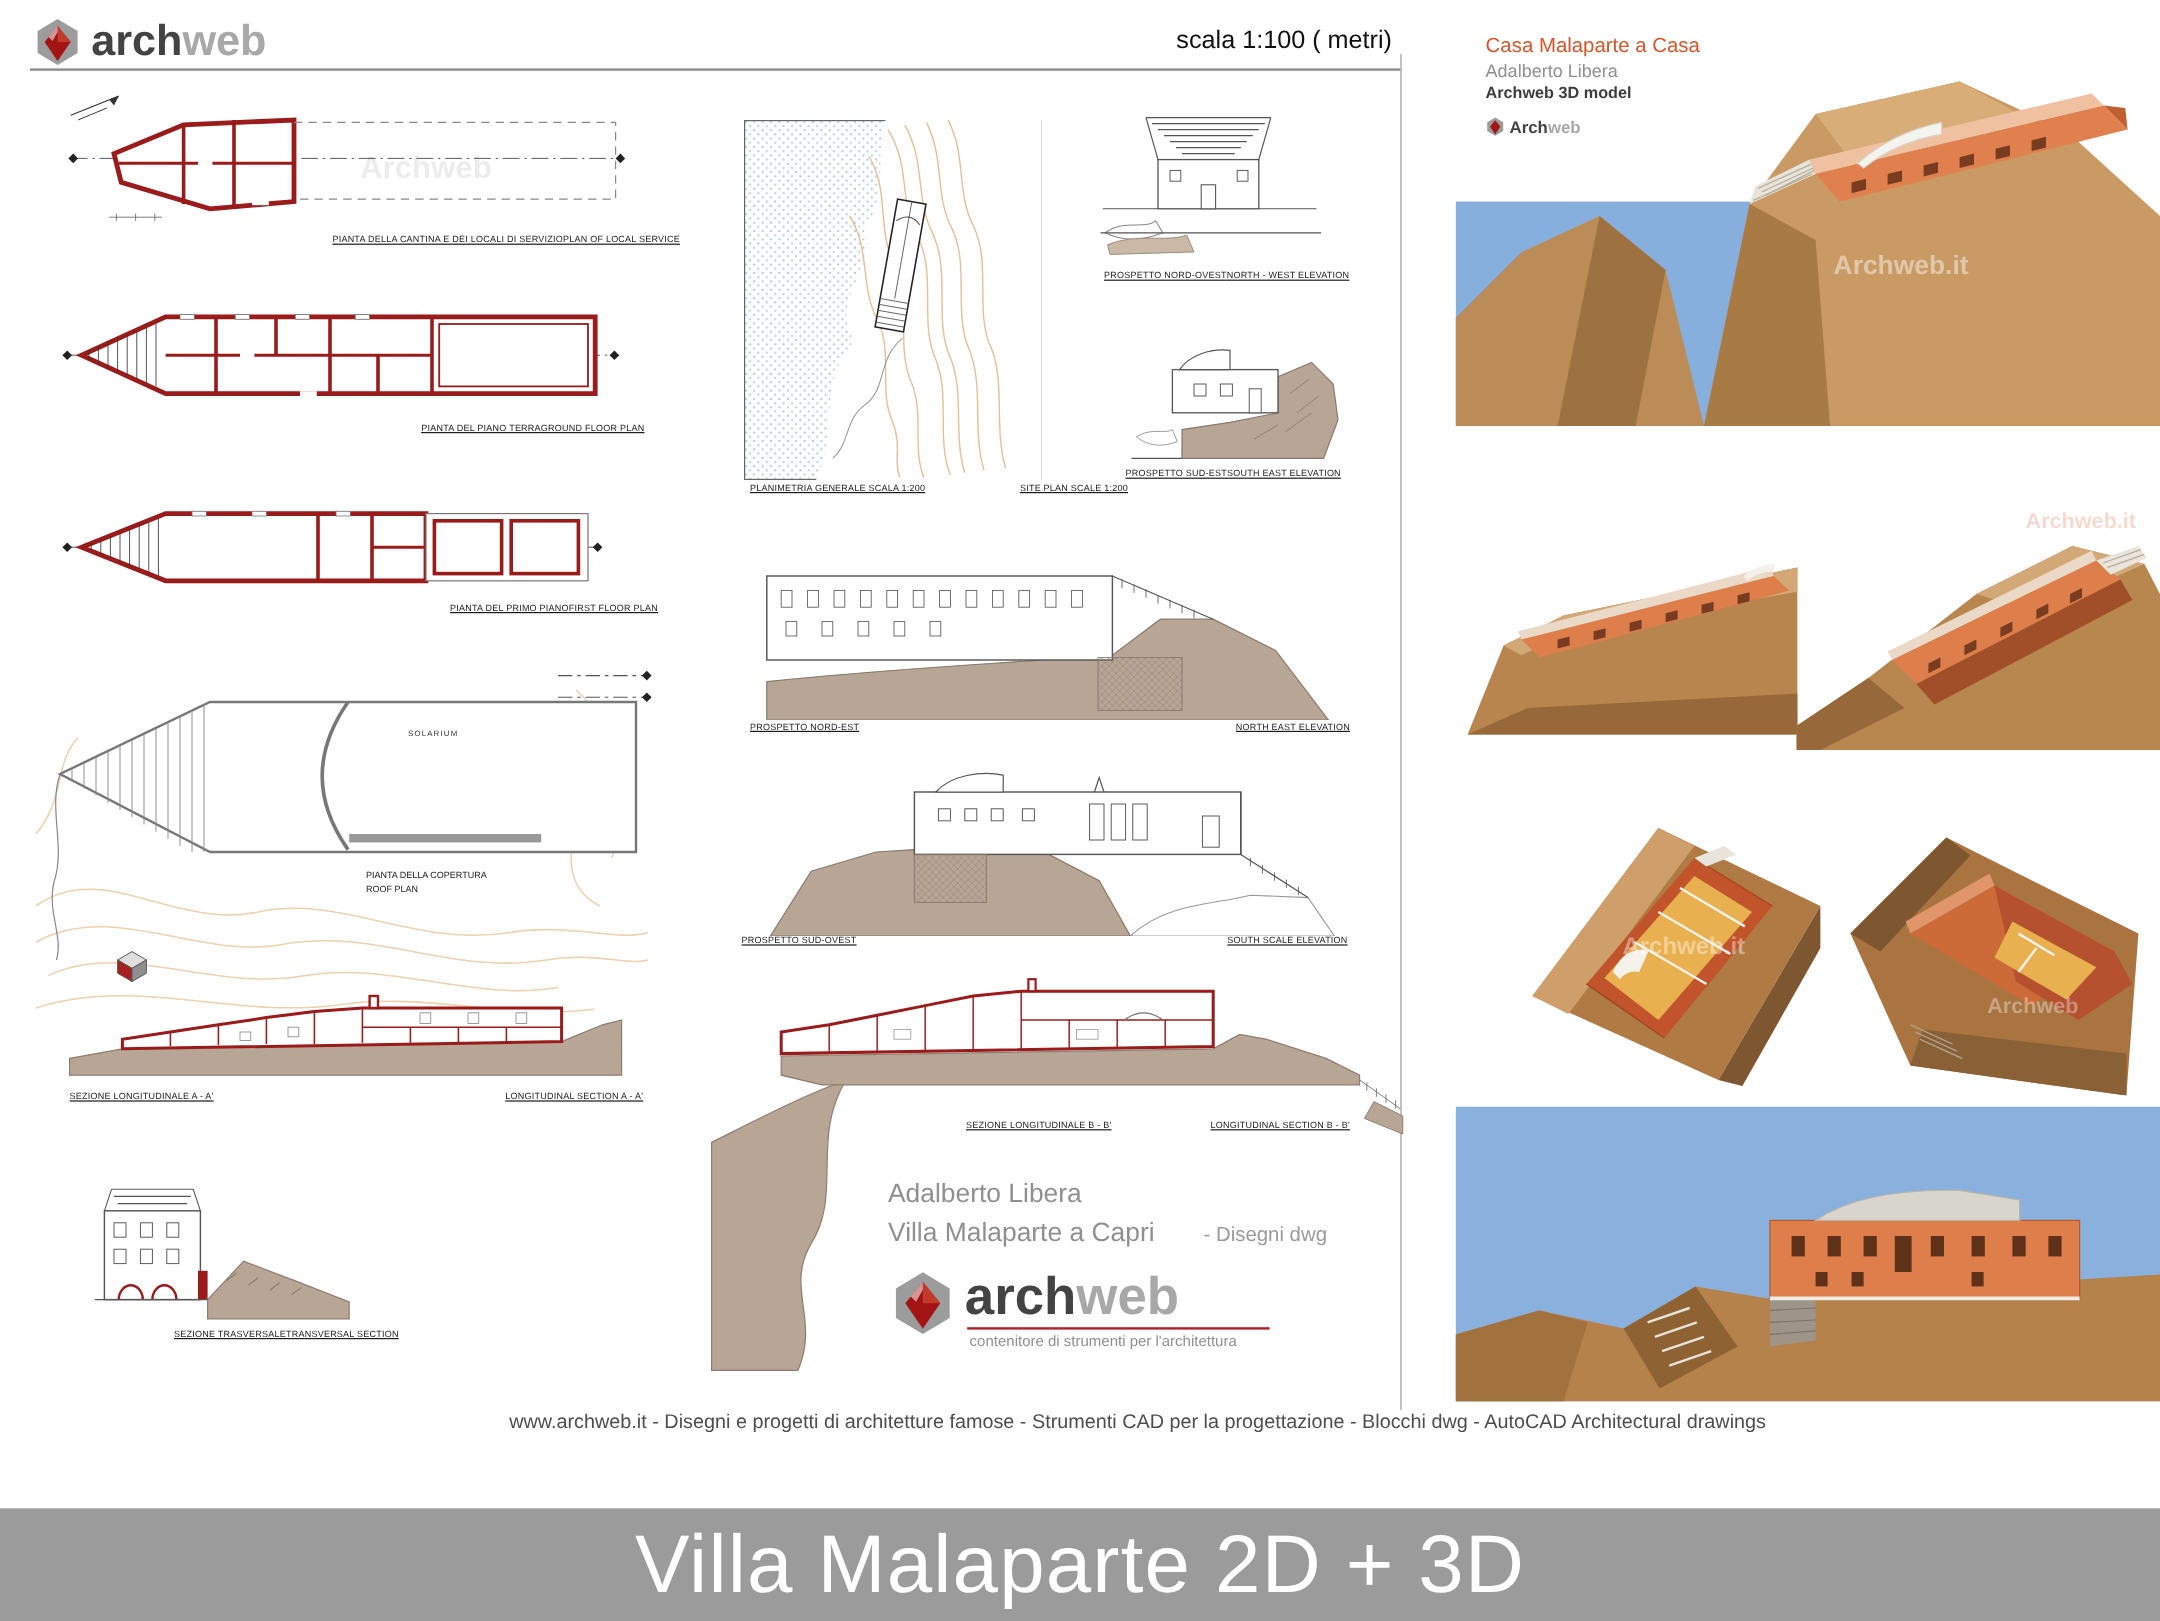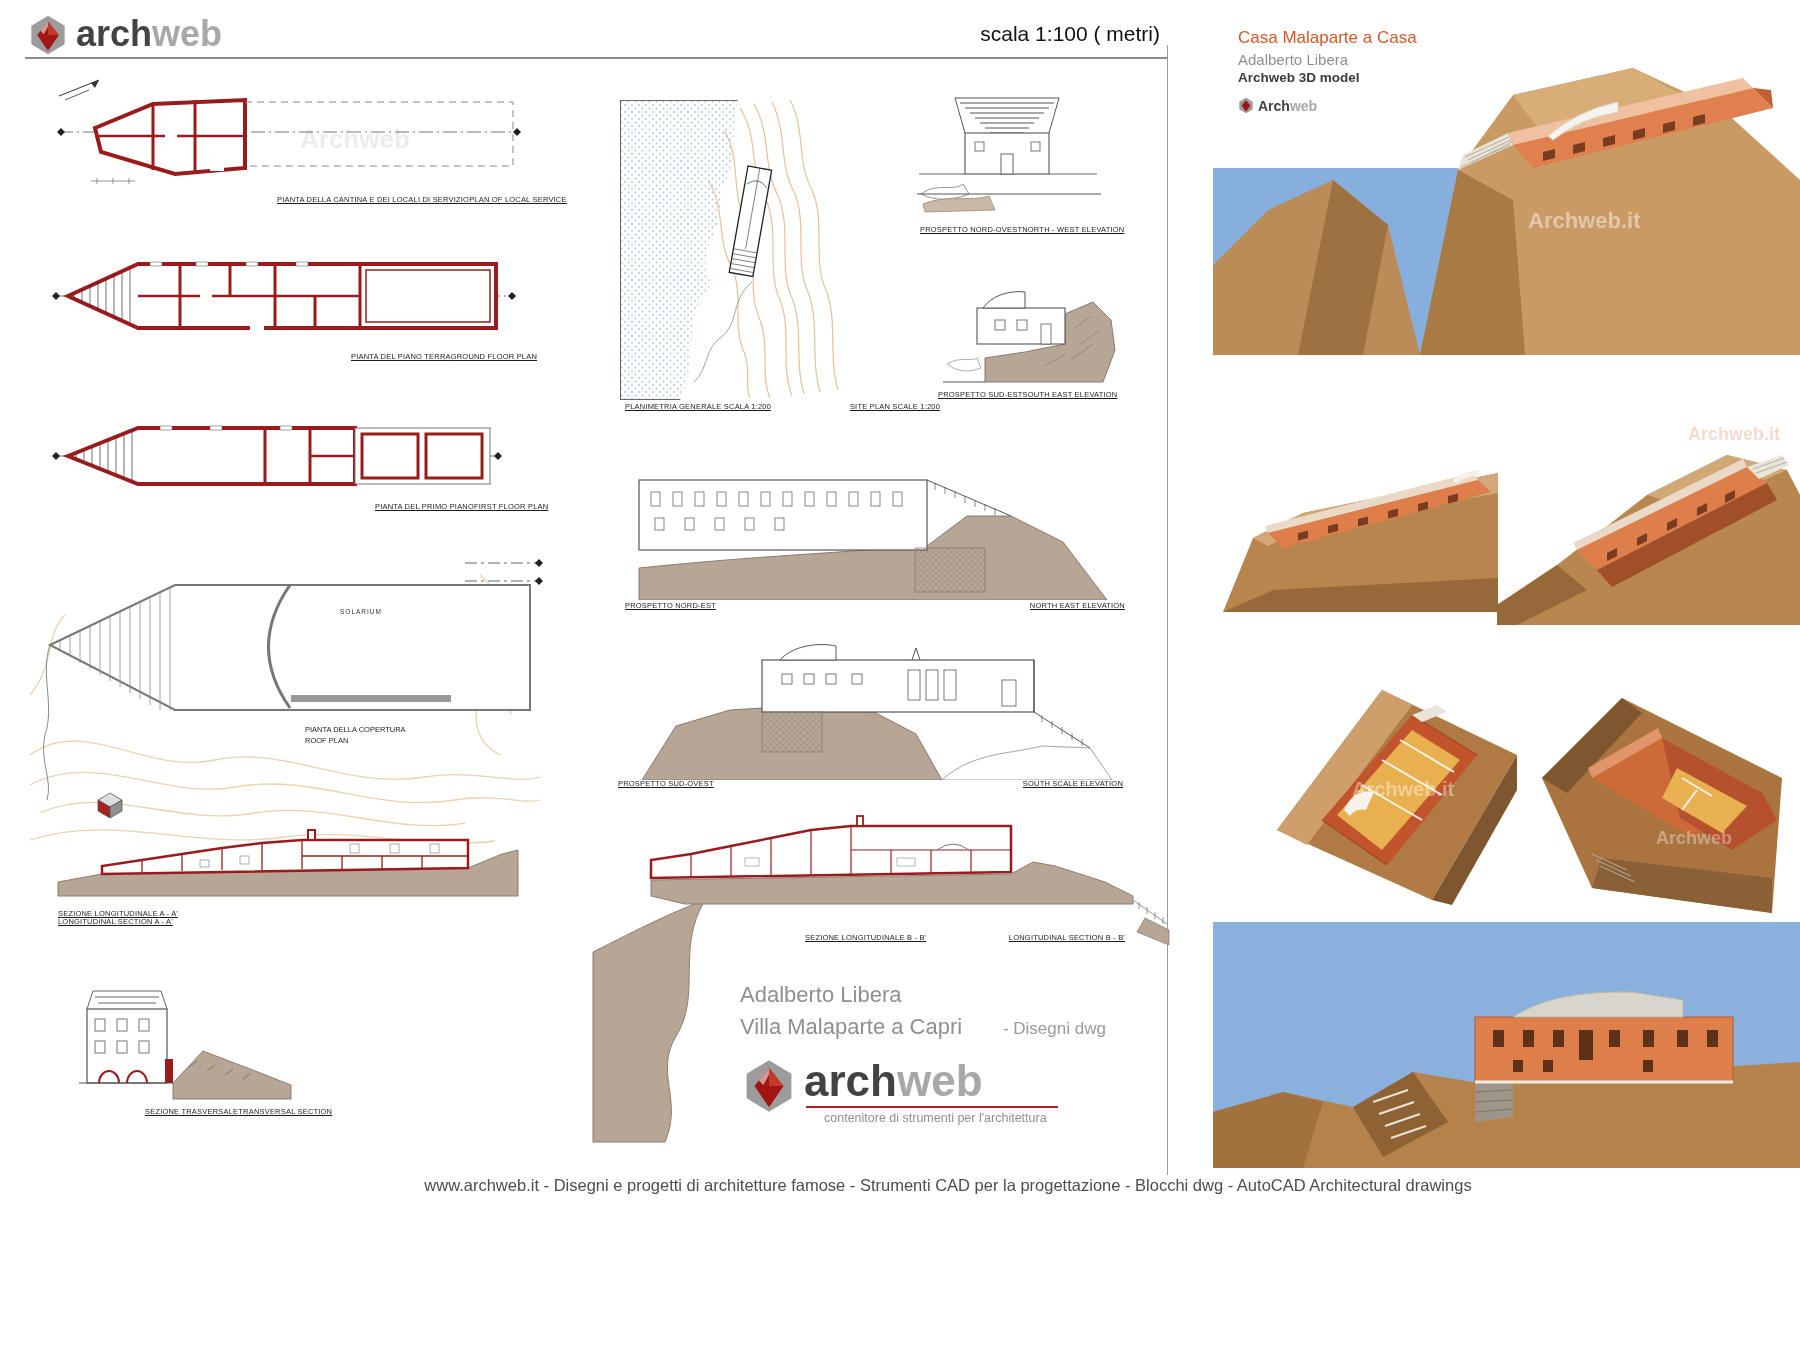--- a/index.html
+++ b/index.html
@@ -203,21 +203,21 @@
       <rect x="258" y="30" width="7" height="10" fill="#fff" stroke="#9a1b1b" stroke-width="2"></rect>
       <g fill="#fff" stroke="#777" stroke-width="0.6">
         <rect x="300" y="44" width="9" height="9"></rect>
           <rect x="340" y="44" width="9" height="9"></rect>
         <rect x="380" y="44" width="9" height="9"></rect>
           <rect x="150" y="60" width="9" height="7"></rect>
         <rect x="190" y="56" width="9" height="8"></rect>
       </g>
     </svg>
   </div>
-  <div class="dlabel" style="left:58px;top:910px;width:478px;flex-direction:column;">
+  <div class="dlabel" style="left:58px;top:910px;width:478px;">
     <span>SEZIONE LONGITUDINALE  A - A'</span>
     <span>LONGITUDINAL SECTION  A - A'</span>
   </div>
 
   <div class="abs" style="left:65px;top:975px;">
     <svg width="240" height="135" viewBox="0 0 240 135">
       <rect x="22" y="34" width="80" height="74" fill="#fff" stroke="#555" stroke-width="1.2"></rect>
       <g stroke="#555" stroke-width="0.9" fill="none">
         <line x1="28" y1="16" x2="96" y2="16"></line>
           <line x1="30" y1="22" x2="94" y2="22"></line>
@@ -471,21 +471,21 @@
       <polygon points="12,1 22,7 22,18 12,24 2,18 2,7" fill="#9c9c9c"></polygon>
       <polygon points="12,4.5 18.5,12.5 12,22 5.5,12.5" fill="#a31515"></polygon>
       <polygon points="12,4.5 18.5,12.5 12,12.5" fill="#c23b2a"></polygon>
       <polygon points="12,4.5 7.5,10 9.5,12 12,7.5" fill="#ffffff" opacity="0.55"></polygon>
     </svg>
     <div style="margin-left:8px;">
       <div style="font-size:44px;line-height:46px;">
         <span class="brand-arch">arch</span><span class="brand-web">web</span>
       </div>
       <div style="width:252px;height:2px;background:#b02025;margin:2px 0 3px 2px;"></div>
-      <div style="font-size:12.5px;color:#8f8f8f;margin-left:20px;">contenitore di strumenti per l'architettura</div>
+      <div style="font-size:12.5px;color:#8f8f8f;margin-left:4px;">contenitore di strumenti per l'architettura</div>
     </div>
   </div>
 
   <div class="abs" style="left:1238px;top:28px;">
     <div style="font-size:17px;color:#d4562a;">Casa Malaparte a  Casa</div>
     <div style="font-size:15px;color:#8f8f8f;margin-top:3px;">Adalberto Libera</div>
     <div style="font-size:13.5px;color:#3c3c3c;font-weight:bold;margin-top:2px;">Archweb 3D model</div>
     <div style="margin-top:12px;display:flex;align-items:center;">
       <svg width="16" height="17" viewBox="0 0 24 25">
         <polygon points="12,1 22,7 22,18 12,24 2,18 2,7" fill="#9c9c9c"></polygon>
@@ -647,14 +647,17 @@
   </div>
 
   <div class="wm" style="left:300px;top:124px;font-size:26px;color:#000;opacity:0.07;">Archweb</div>
   <div class="wm" style="left:1528px;top:208px;font-size:22px;color:#fff;opacity:0.45;">Archweb.it</div>
   <div class="wm" style="left:1688px;top:424px;font-size:18px;color:#d4562a;opacity:0.22;">Archweb.it</div>
   <div class="wm" style="left:1352px;top:778px;font-size:20px;color:#fff;opacity:0.4;">Archweb.it</div>
   <div class="wm" style="left:1656px;top:828px;font-size:18px;color:#fff;opacity:0.35;">Archweb</div>
 
   <div class="abs" style="left:48px;top:1176px;width:1800px;text-align:center;font-size:16.5px;color:#4d4d4d;">www.archweb.it -   Disegni e progetti di architetture famose  -  Strumenti CAD  per la progettazione  -  Blocchi dwg - AutoCAD Architectural drawings</div>
 
+  <div class="abs" style="left:0;top:1257px;width:1800px;height:94px;background:#9b9b9b;display:flex;align-items:center;justify-content:center;">
+    <div style="font-size:68px;color:#fff;letter-spacing:1px;">Villa Malaparte 2D + 3D</div>
+  </div>
 
 </div>
 
 </body></html>

